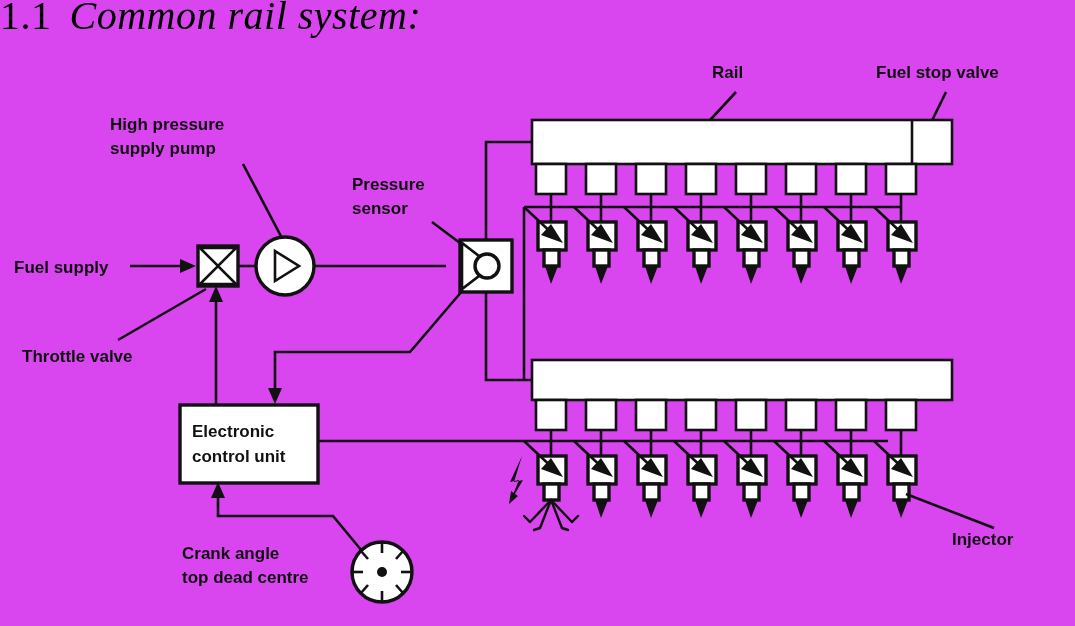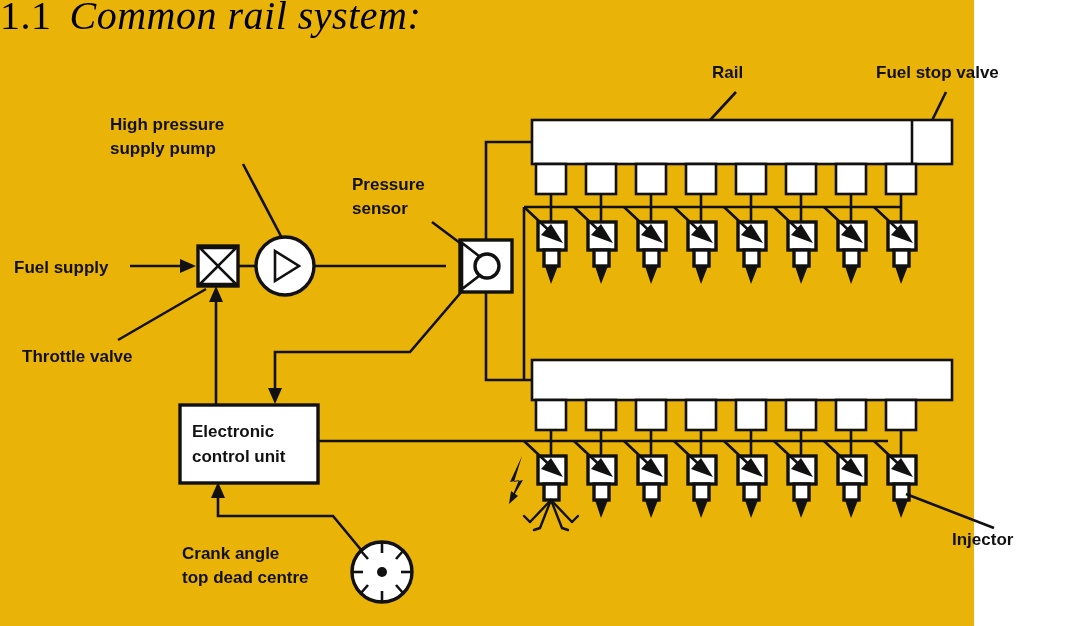--- a/index.html
+++ b/index.html
@@ -9,23 +9,23 @@
   }
   body {
     width: 1075px;
     height: 626px;
     overflow: hidden;
     font-family: "Liberation Sans", sans-serif;
     color: #1a1a1a;
   }
   #page {
     position: relative;
-    width: 974px;
+    width: 1075px;
     height: 626px;
-    background: #eab308;
+    background: #d946ef;
   }
   
   #heading {
     position: absolute;
     left: 0px;
     top: -12px;
     width: 1075px;
     height: 56px;
     white-space: nowrap;
     font-family: "Liberation Serif", serif;

